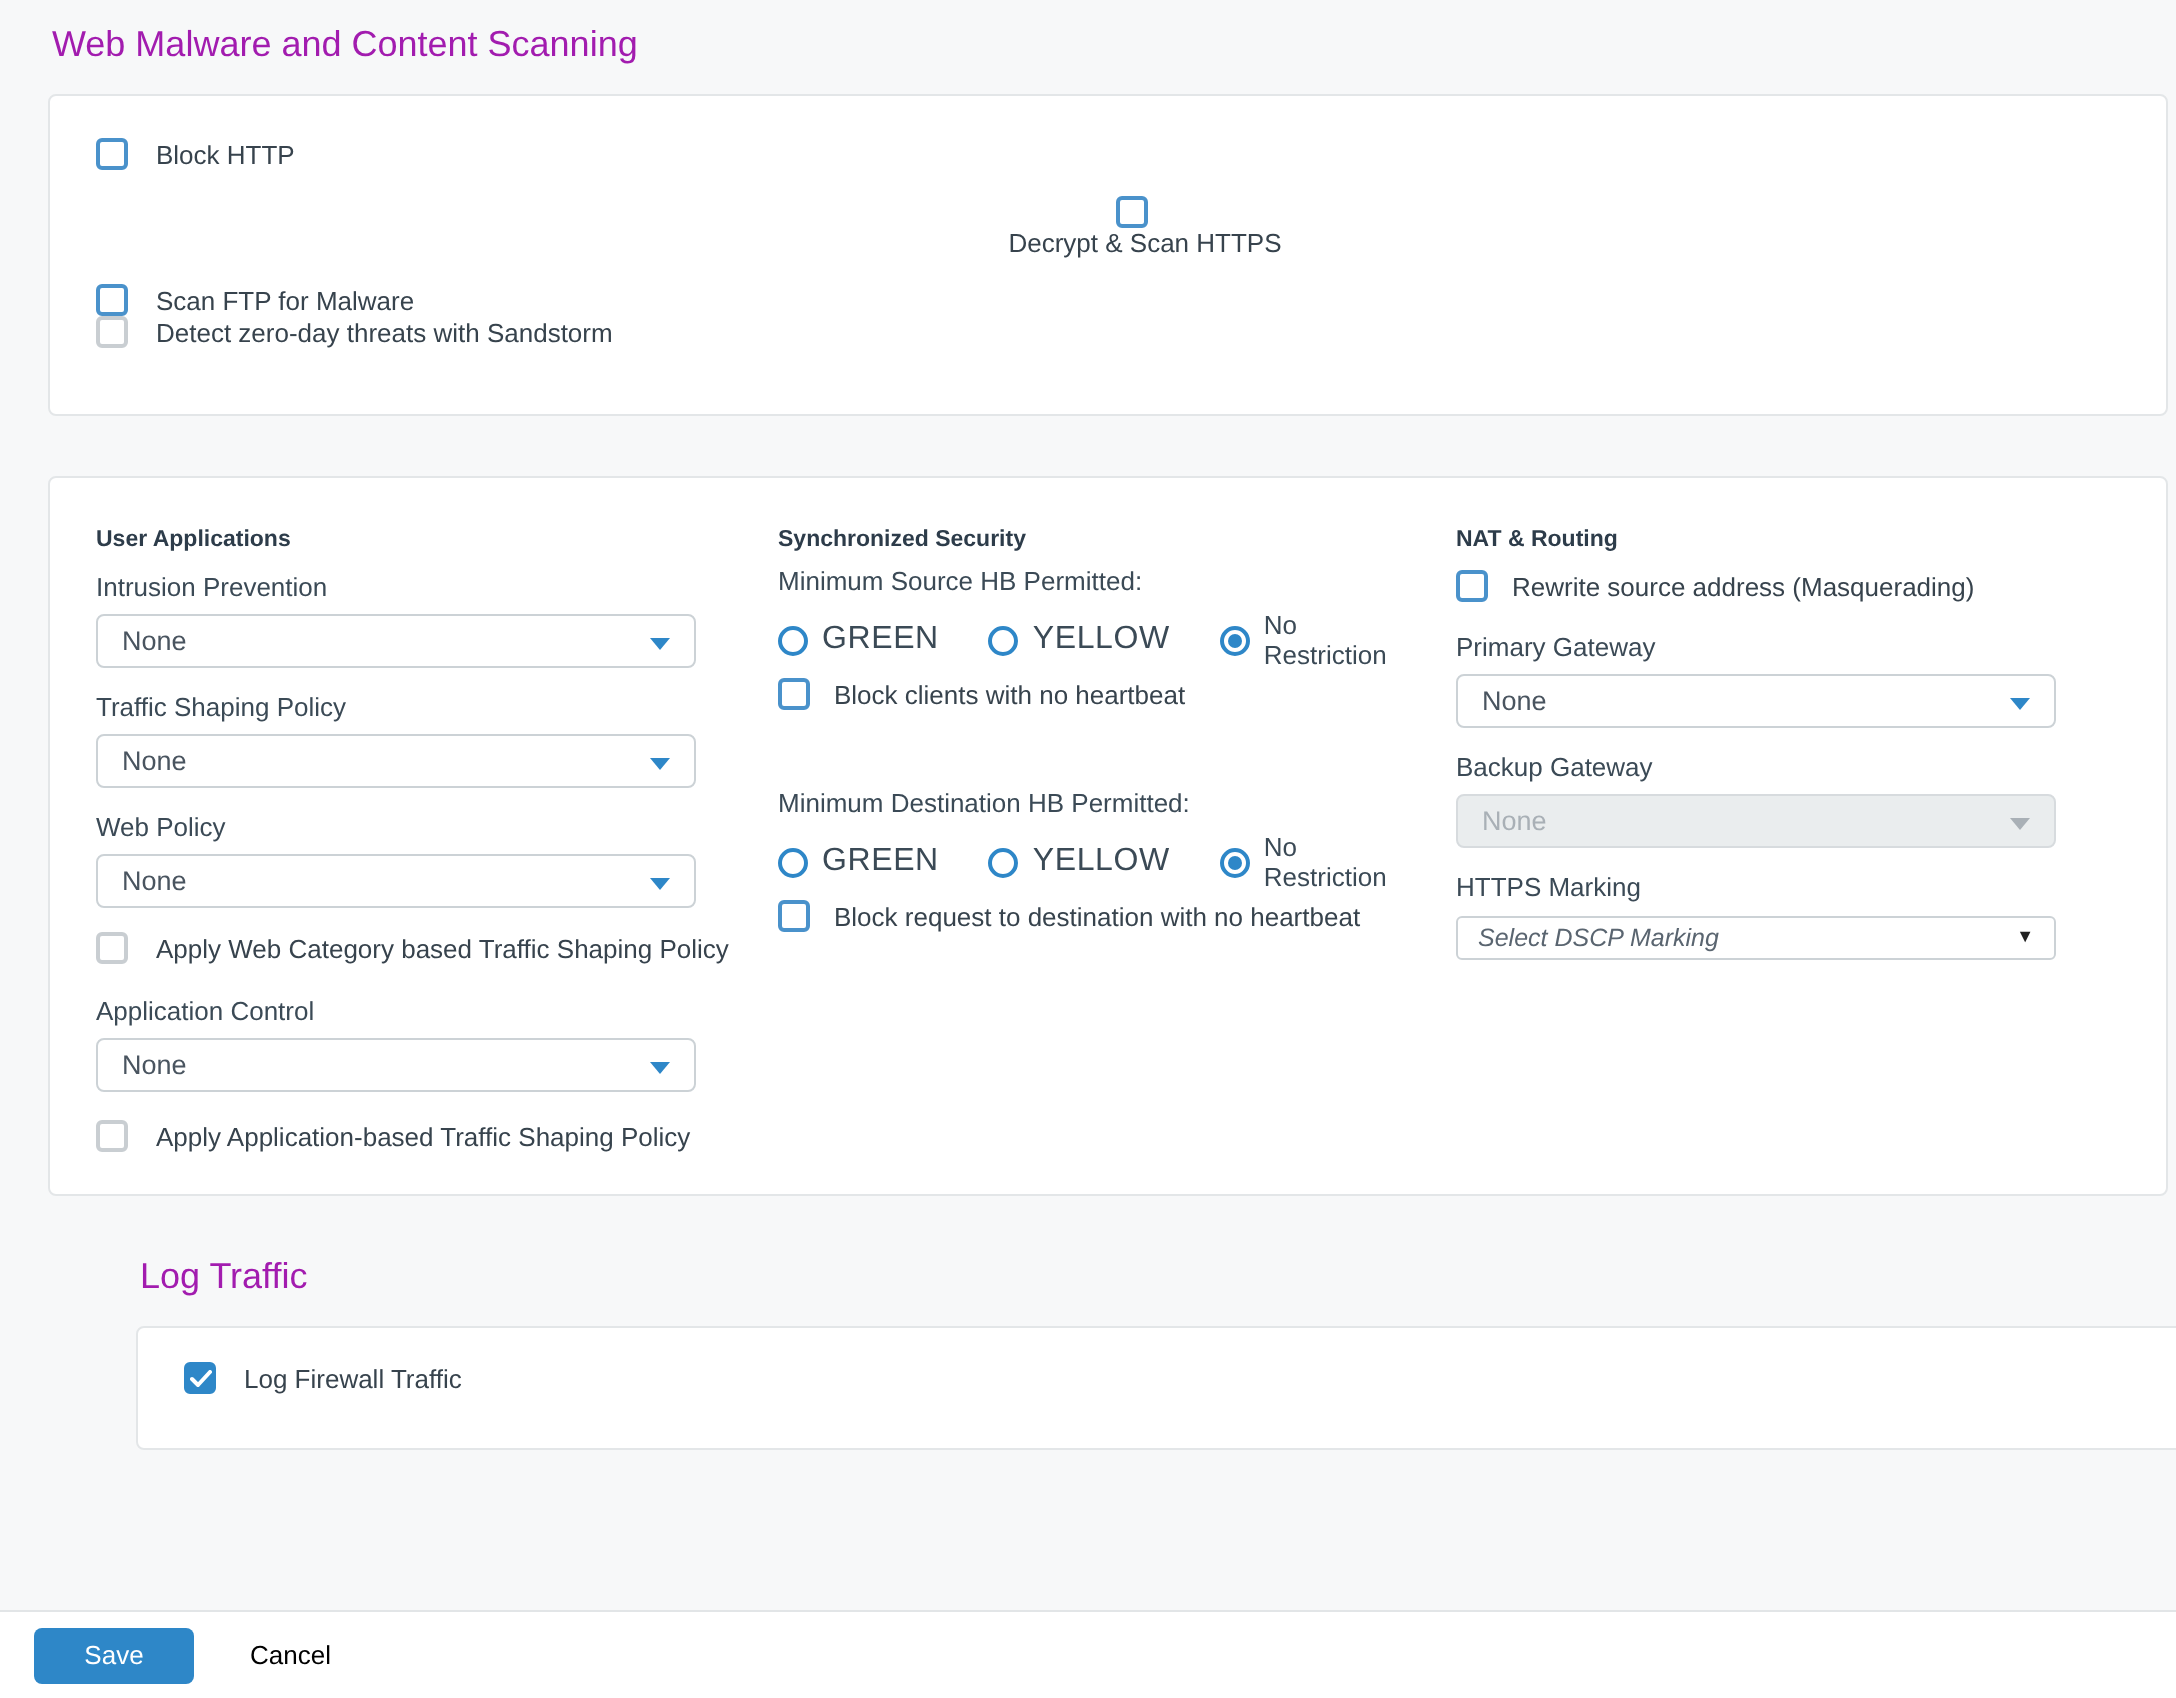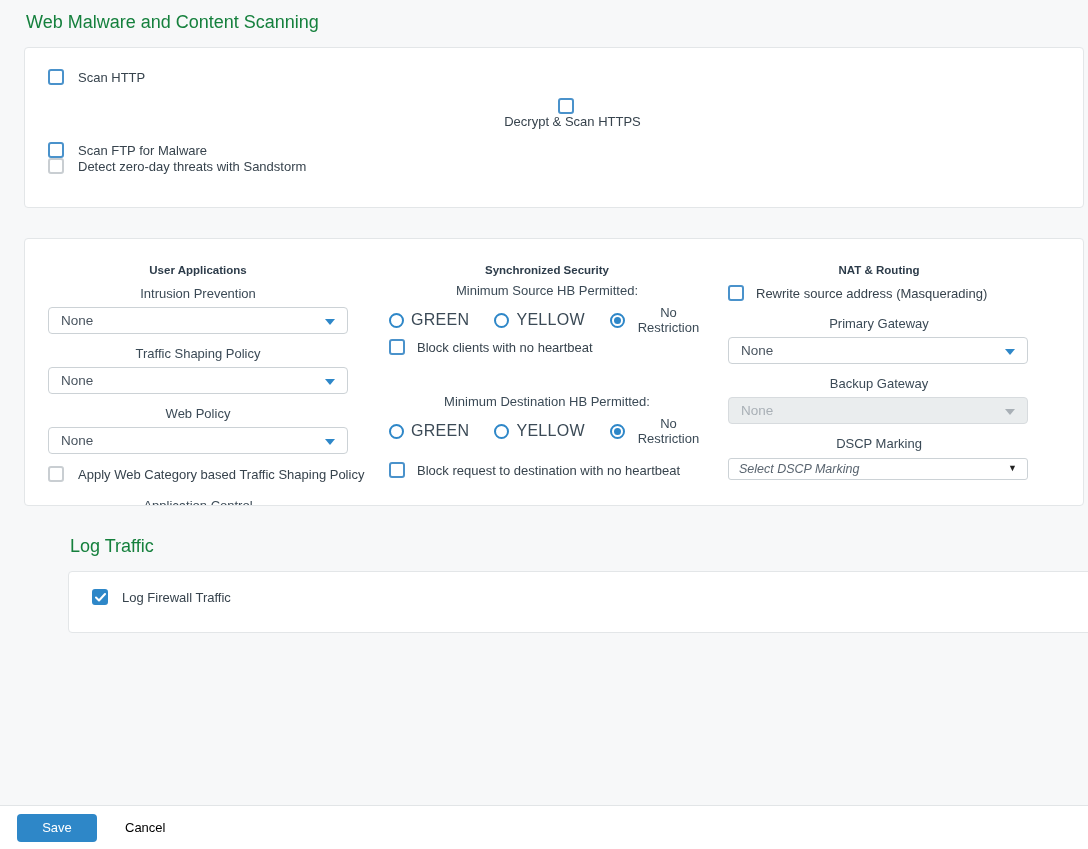--- a/index.html
+++ b/index.html
@@ -5,21 +5,21 @@
   * { box-sizing: border-box; margin: 0; padding: 0; }
   html,body { width:1088px; height:849px; }
   body {
     background:#f7f8f9;
     font-family:"Liberation Sans", sans-serif;
     color:#3b4a56;
     position:relative;
     overflow:hidden;
   }
   .section-title{
-    font-size:18px; font-weight:400; color:#15803d;
+    font-size:18px; font-weight:400; color:#a21caf;
     margin:0 0 14px 26px;
   }
   .card{
     background:#ffffff;
     border:1px solid #e3e6e8;
     border-radius:4px;
     margin-left:24px;
     width:1060px;
   }
   
@@ -92,39 +92,39 @@
   }
 </style>
 </head>
 <body>
 
 <div style="padding-top:12px;">
   <h2 class="section-title">Web Malware and Content Scanning</h2>
   <div class="card" style="height:161px; padding:21px 0 0 23px;">
     <div class="cb-row" style="margin-bottom:13px;">
       <span class="cb"></span>
-      <span class="cb-label">Scan HTTP</span>
+      <span class="cb-label">Block HTTP</span>
     </div>
     <div class="cb-row" style="margin-bottom:13px;flex-direction:column;">
       <span class="cb"></span>
       <span class="cb-label">Decrypt &amp; Scan HTTPS</span>
     </div>
     <div class="cb-row">
       <span class="cb"></span>
       <span class="cb-label">Scan FTP for Malware</span>
     </div>
     <div class="cb-row" style="margin-bottom:30px;">
       <span class="cb disabled"></span>
       <span class="cb-label">Detect zero-day threats with Sandstorm</span>
     </div>
   </div>
 </div>
 
 <div style="margin-top:30px;">
-  <div class="card" style="height:268px; padding:25px 0 0 23px; overflow:hidden;text-align:center;">
+  <div class="card" style="height:360px; padding:25px 0 0 23px; overflow:hidden;">
 
     <div class="col" style="width:300px;">
       <div class="group-heading">User Applications</div>
       <div class="field-label" style="margin-top:10px;">Intrusion Prevention</div>
       <div class="dd" style="margin-top:6px;">
         <span>None</span>
         <span class="caret"></span>
       </div>
       <div class="field-label" style="margin-top:12px;">Traffic Shaping Policy</div>
       <div class="dd" style="margin-top:6px;">
@@ -140,20 +140,21 @@
         <span class="cb disabled"></span>
         <span class="cb-label" style="white-space:nowrap;">Apply Web Category based Traffic Shaping Policy</span>
       </div>
       <div class="field-label" style="margin-top:16px;">Application Control</div>
       <div class="dd" style="margin-top:6px;">
         <span>None</span>
         <span class="caret"></span>
       </div>
       <div class="cb-row" style="margin-top:14px; width:340px;">
         <span class="cb disabled"></span>
+        <span class="cb-label" style="white-space:nowrap;">Apply Application-based Traffic Shaping Policy</span>
       </div>
     </div>
 
     <div class="col" style="width:316px; margin-left:41px;">
       <div class="group-heading">Synchronized Security</div>
       <div class="field-label" style="margin-top:7px;">Minimum Source HB Permitted:</div>
       <div class="radio-row" style="margin-top:7px;">
         <span class="radio-item">
           <span class="radio"></span>
           <span class="radio-label">GREEN</span>
@@ -180,21 +181,21 @@
         </span>
         <span class="radio-item">
           <span class="radio"></span>
           <span class="radio-label">YELLOW</span>
         </span>
         <span class="radio-item" style="margin-right:0;">
           <span class="radio selected"></span>
           <span class="radio-label mixed">No Restriction</span>
         </span>
       </div>
-      <div class="cb-row" style="margin-top:16px;">
+      <div class="cb-row" style="margin-top:4px;">
         <span class="cb"></span>
         <span class="cb-label" style="margin-left:12px; white-space:nowrap;">Block request to destination with no heartbeat</span>
       </div>
     </div>
 
     <div class="col" style="width:302px; margin-left:23px;">
       <div class="group-heading">NAT &amp; Routing</div>
       <div class="cb-row" style="margin-top:9px;">
         <span class="cb"></span>
         <span class="cb-label" style="margin-left:12px; white-space:nowrap;">Rewrite source address (Masquerading)</span>
@@ -202,21 +203,21 @@
       <div class="field-label" style="margin-top:15px;">Primary Gateway</div>
       <div class="dd" style="margin-top:6px;">
         <span>None</span>
         <span class="caret"></span>
       </div>
       <div class="field-label" style="margin-top:12px;">Backup Gateway</div>
       <div class="dd disabled" style="margin-top:6px;">
         <span>None</span>
         <span class="caret"></span>
       </div>
-      <div class="field-label" style="margin-top:12px;">DSCP Marking</div>
+      <div class="field-label" style="margin-top:12px;">HTTPS Marking</div>
       <div class="dd native" style="margin-top:7px;font-style:italic;">
         <span>Select DSCP Marking</span>
         <span class="nat-caret">▼</span>
       </div>
     </div>
 
   </div>
 </div>
 
 <div style="margin-top:30px;padding-left:44px;">

